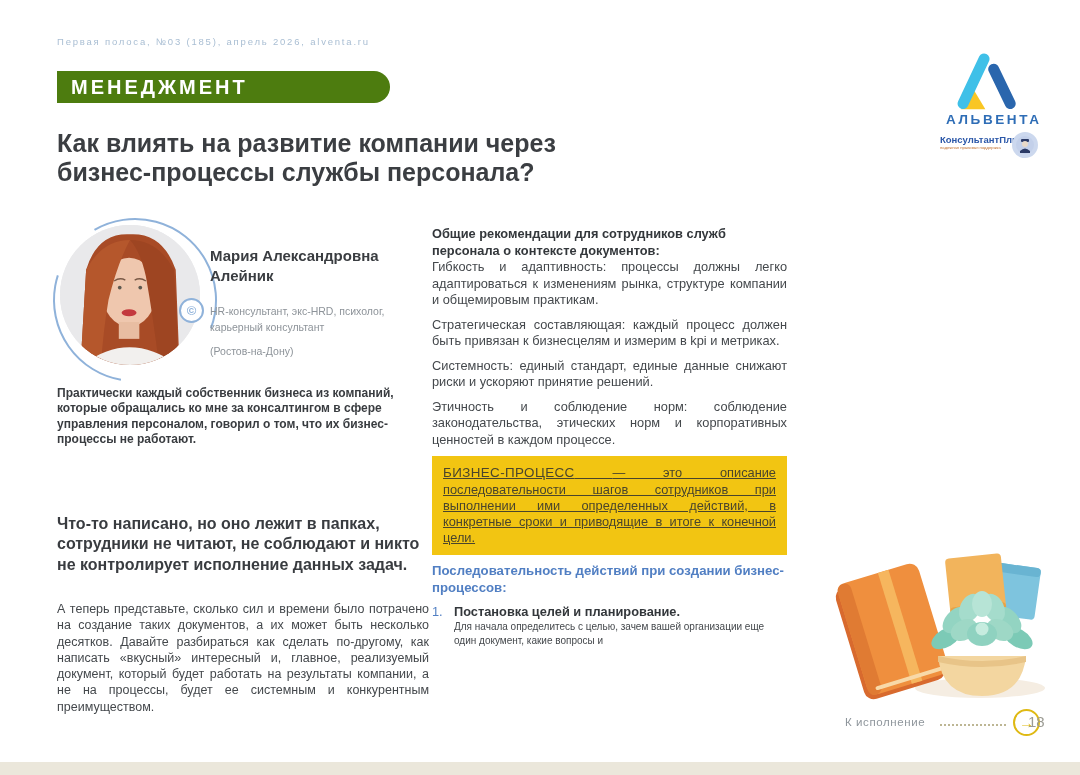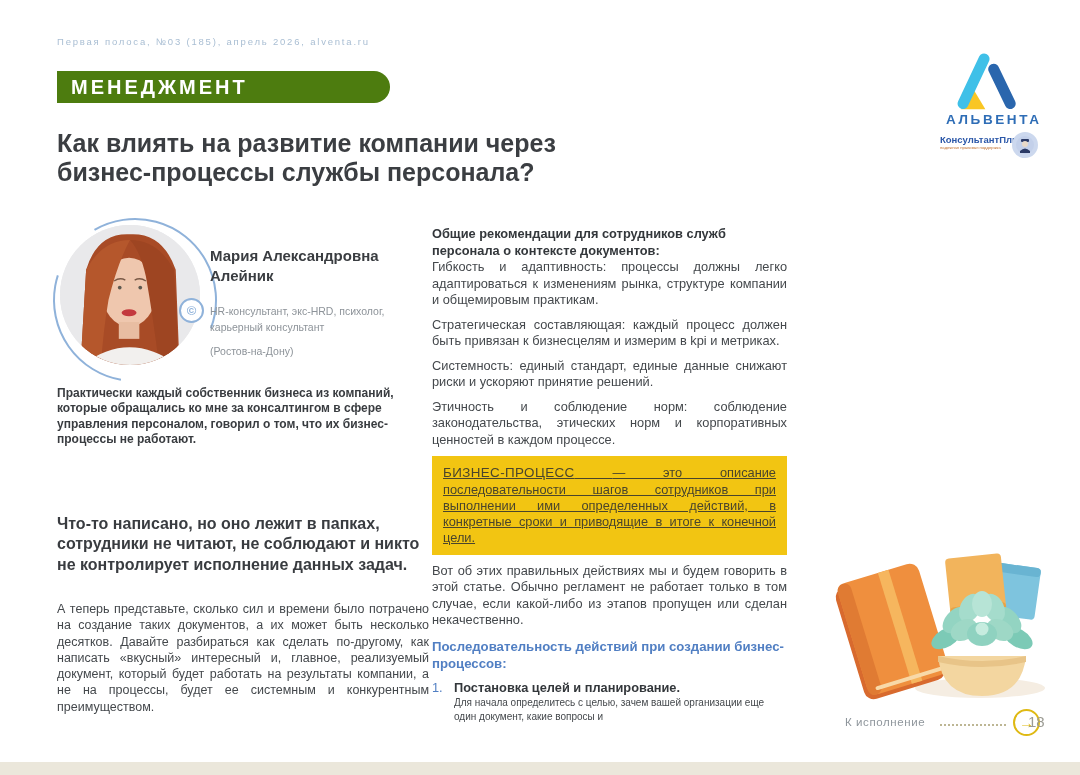--- a/index.html
+++ b/index.html
@@ -148,21 +148,20 @@
     <p class="rc-p">Системность: единый стандарт, единые данные снижают риски и ускоряют принятие решений.</p>
     <p class="rc-p">Этичность и соблюдение норм: соблюдение законодательства, этических норм и корпоративных ценностей в каждом процессе.</p>
 
     <div class="callout">
       <div class="callout-inner">
         <span class="callout-term">БИЗНЕС-ПРОЦЕСС</span>
         <span>— это описание последовательности шагов сотрудников при выполнении ими определенных действий, в конкретные сроки и приводящие в итоге к конечной цели.</span>
       </div>
     </div>
 
-    <p class="rc-after">Вот об этих правильных действиях мы и будем говорить в этой статье. Обычно регламент не работает только в том случае, если какой-либо из этапов пропущен или сделан некачественно.</p>
 
     <div class="seq-heading">Последовательность действий при создании бизнес-процессов:</div>
 
     <div class="step">
       <span class="step-num">1.</span>
       <div class="step-body">
         <div class="step-title">Постановка целей и планирование.</div>
         <div class="step-text">Для начала определитесь с целью, зачем вашей организации еще один документ, какие вопросы и</div>
       </div>
     </div>

